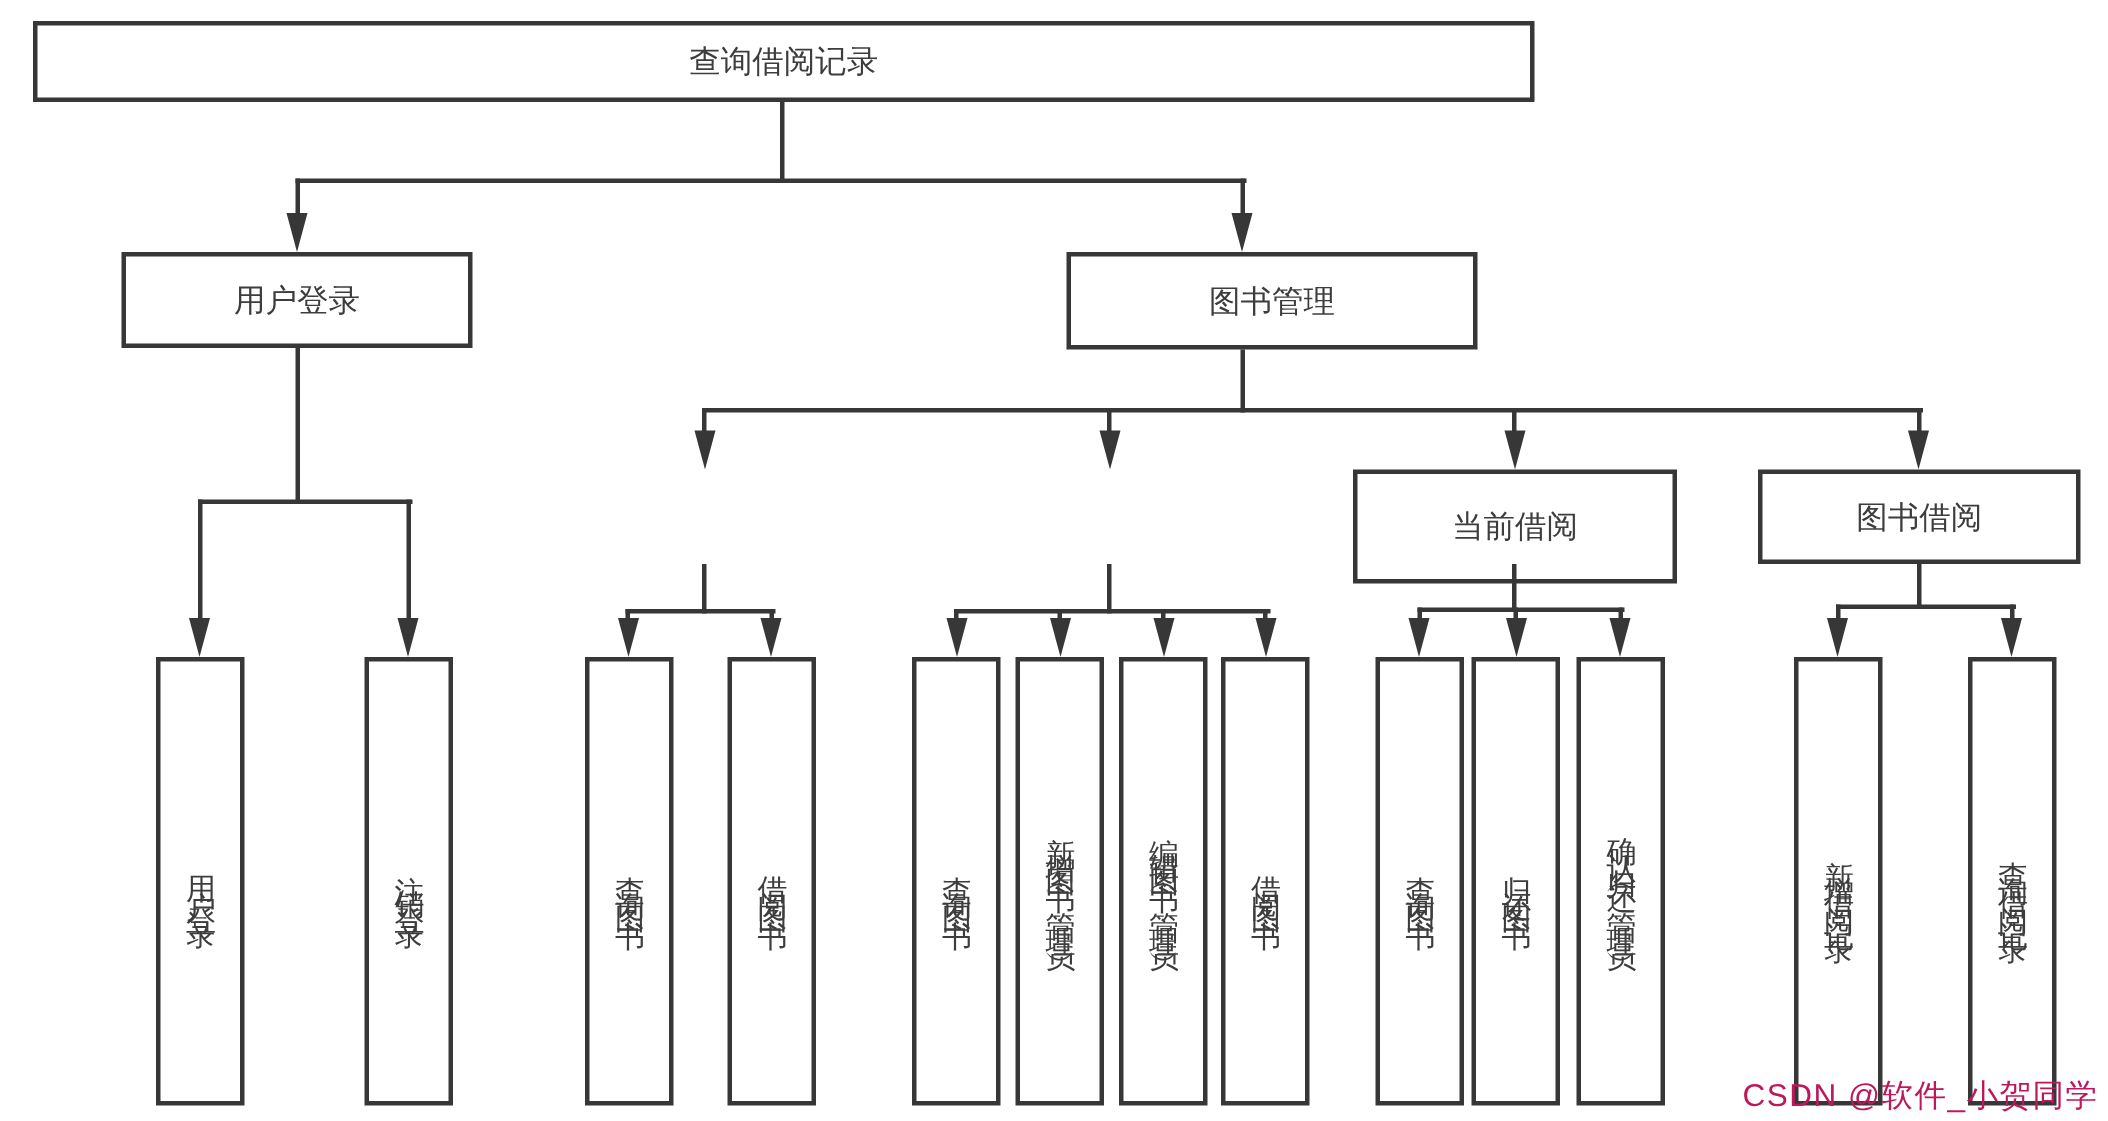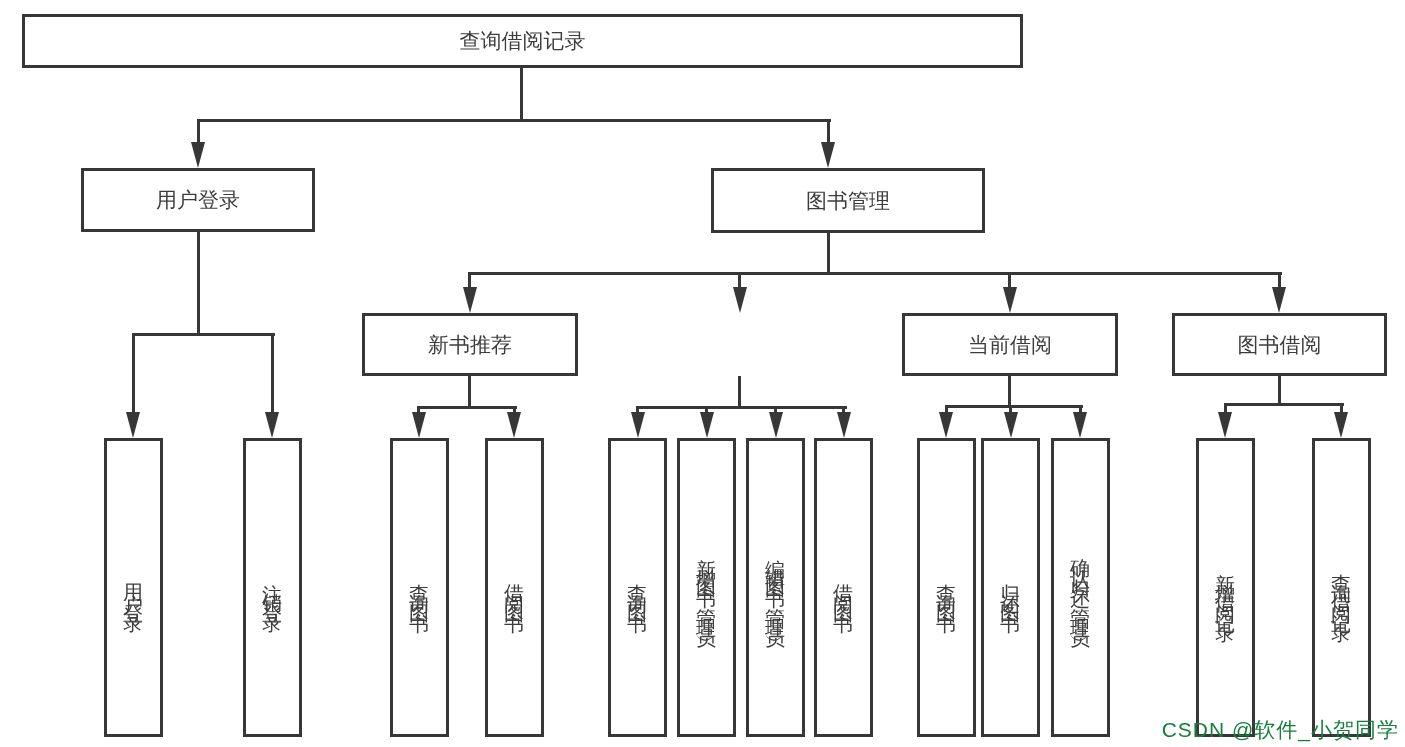--- a/index.html
+++ b/index.html
@@ -17,44 +17,41 @@
     color:#3d3d3d;white-space:nowrap;
   }
   .vline{position:absolute;width:3px;background:#373737;}
   .hline{position:absolute;height:3px;background:#373737;}
   .arrow{
     position:absolute;width:0;height:0;
     border-left:7px solid transparent;border-right:7px solid transparent;
     border-top:26px solid #373737;
   }
   .watermark{
-    position:absolute;right:6px;bottom:3px;font-size:21px;color:#15803d;
+    position:absolute;right:6px;bottom:3px;font-size:21px;color:#be185d;
     z-index:10;white-space:nowrap;letter-spacing:1px;
   }
 </style>
 </head>
 <body>
 
 <div class="stage">
 
   <div class="node" style="left:22px;top:14px;width:1001px;height:54px;">
     <span class="nlabel">查询借阅记录</span>
   </div>
 
   <div class="node" style="left:81px;top:168px;width:234px;height:64px;">
     <span class="nlabel">用户登录</span>
   </div>
   <div class="node" style="left:711px;top:168px;width:274px;height:65px;">
     <span class="nlabel">图书管理</span>
   </div>
 
-  <div class="node" style="left:362px;top:313px;width:216px;height:63px;">
-    <span class="nlabel">新书推荐</span>
-  </div>
-  <div class="node" style="left:902px;top:313px;width:216px;height:63px;">
+  <div class="node" style="left:902px;top:313px;width:216px;height:76px;">
     <span class="nlabel">当前借阅</span>
   </div>
   <div class="node" style="left:1172px;top:313px;width:215px;height:63px;">
     <span class="nlabel">图书借阅</span>
   </div>
 
   <div class="node leaf" style="left:104px;top:438px;width:59px;height:299px;">
     <span class="vtext">用户登录</span>
   </div>
   <div class="node leaf" style="left:243px;top:438px;width:59px;height:299px;">

